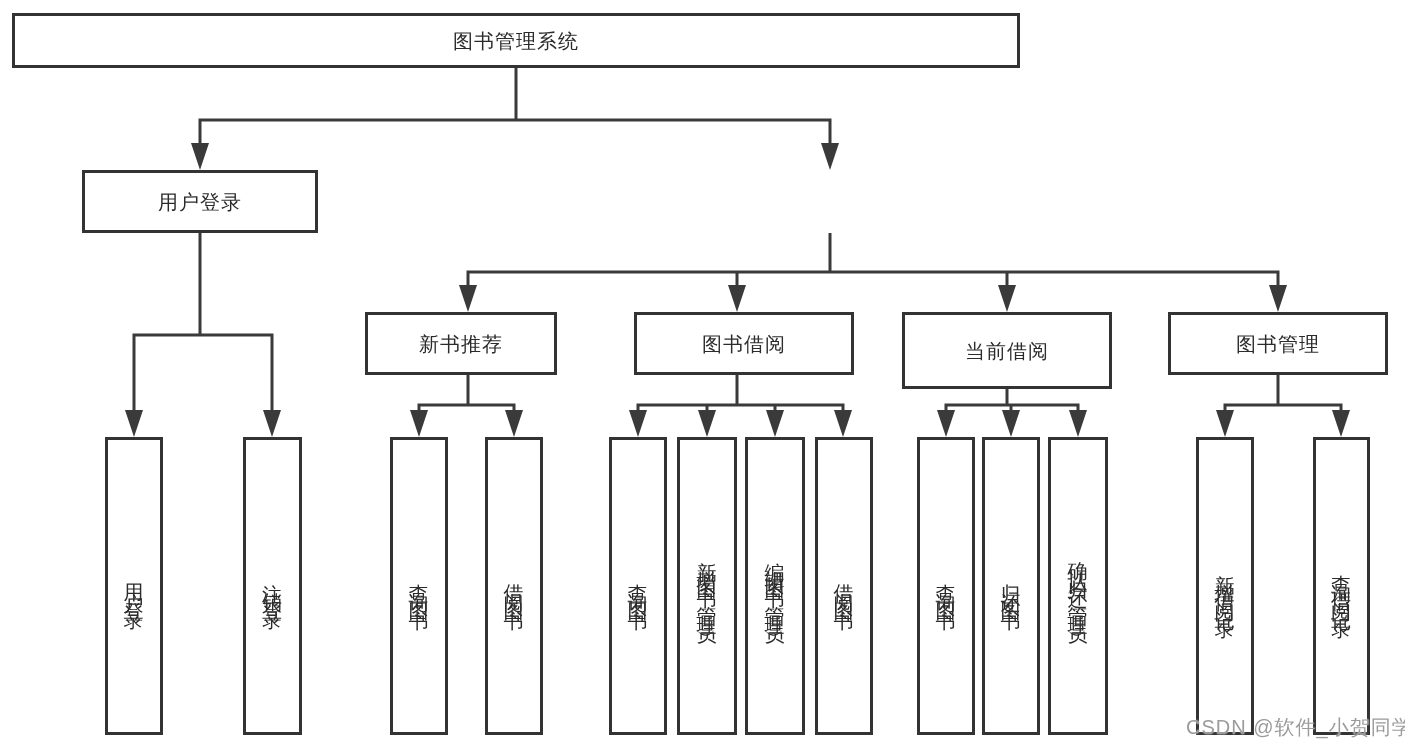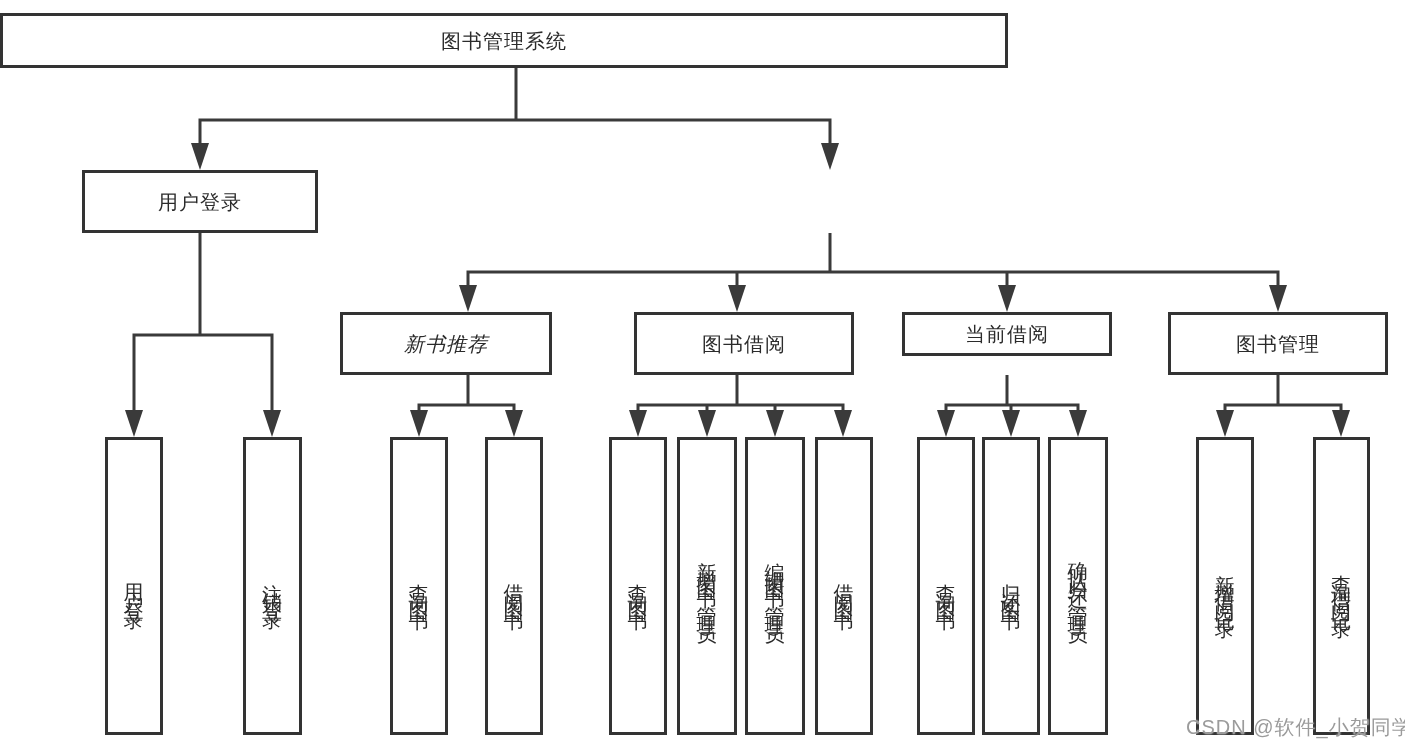--- a/index.html
+++ b/index.html
@@ -79,35 +79,35 @@
       <polygon points="766,410 784,410 775,437"></polygon>
       <polygon points="834,410 852,410 843,437"></polygon>
       <polygon points="937,410 955,410 946,437"></polygon>
       <polygon points="1002,410 1020,410 1011,437"></polygon>
       <polygon points="1069,410 1087,410 1078,437"></polygon>
       <polygon points="1216,410 1234,410 1225,437"></polygon>
       <polygon points="1332,410 1350,410 1341,437"></polygon>
     </g>
   </svg>
 
-  <div class="box" style="left:0; top:13px; width:1008px; height:55px;">
+  <div class="box" style="left:12px; top:13px; width:1008px; height:55px;">
     <span>图书管理系统</span>
   </div>
 
   <div class="box" style="left:82px; top:170px; width:236px; height:63px;">
     <span>用户登录</span>
   </div>
 
-  <div class="box" style="left:340px; top:312px; width:212px; height:63px;font-style:italic;">
+  <div class="box" style="left:365px; top:312px; width:192px; height:63px;">
     <span>新书推荐</span>
   </div>
   <div class="box" style="left:634px; top:312px; width:220px; height:63px;">
     <span>图书借阅</span>
   </div>
-  <div class="box" style="left:902px; top:312px; width:210px; height:44px;">
+  <div class="box" style="left:902px; top:312px; width:210px; height:77px;">
     <span>当前借阅</span>
   </div>
   <div class="box" style="left:1168px; top:312px; width:220px; height:63px;">
     <span>图书管理</span>
   </div>
 
   <div class="box vbox" style="left:105px; top:437px; width:58px; height:298px;">
     <span class="vtext">用户登录</span>
   </div>
   <div class="box vbox" style="left:243px; top:437px; width:59px; height:298px;">

